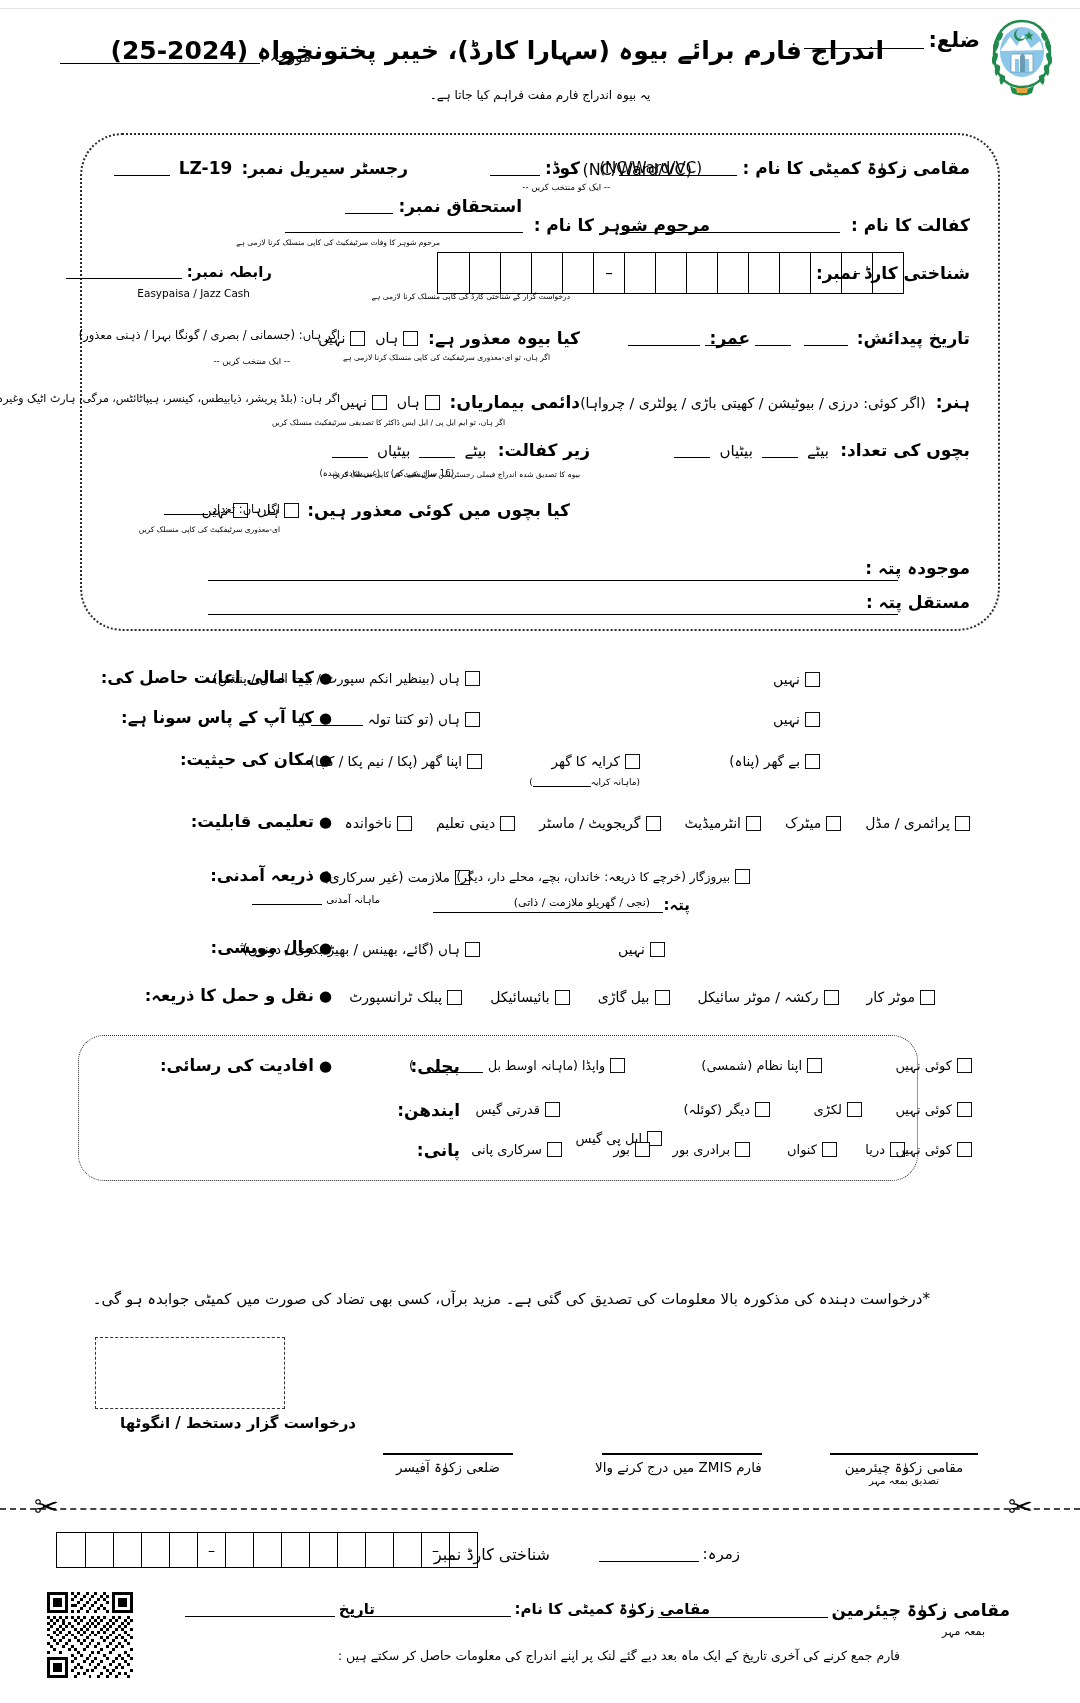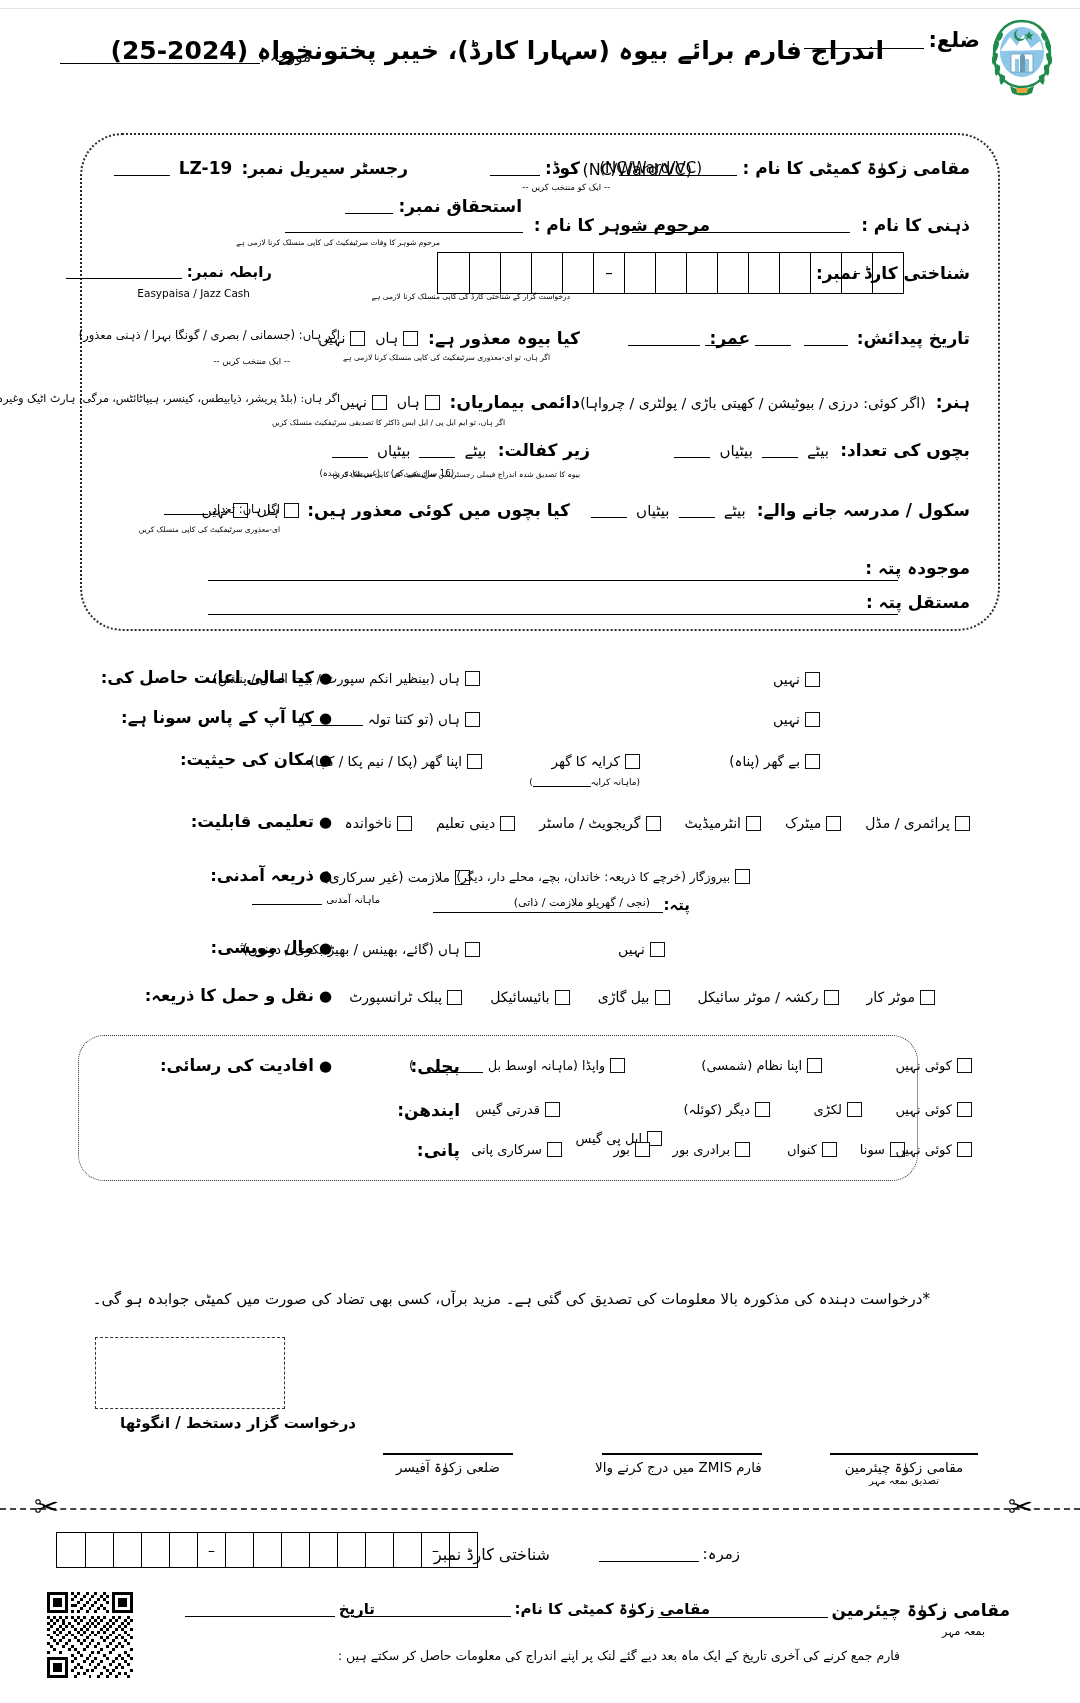--- a/index.html
+++ b/index.html
@@ -130,20 +130,21 @@
   <div id="hdr-zila" class="rtl">
     <span>ضلع:</span><span class="ul"></span>
   </div>
 
   <div id="hdr-title" class="rtl">اندراج فارم برائے بیوہ (سہارا کارڈ)، خیبر پختونخواہ (2024-25)</div>
 
   <div id="hdr-date" class="rtl">
     <span>مورخہ :</span><span class="ul"></span>
   </div>
 
+  <div id="hdr-sub" class="rtl">یہ بیوہ اندراج فارم مفت فراہم کیا جاتا ہے۔</div>
 
   <div id="main-box"></div>
 
   <div class="fld rtl" style="right:110px; top:158px;">
     <span class="lbl">مقامی زکوٰۃ کمیٹی کا نام :</span>
     <span class="ul" style="width:118px;"></span>
   </div>
   <div class="fld" style="right:388px; top:160px; direction:ltr;" style2="">(NC/Ward/VC)</div>
   <div class="fld rtl" style="right:378px; top:158px;">
     <span class="ltr" style="font-size:15px;">(NC/Ward/VC)</span>
@@ -159,21 +160,21 @@
     <span class="ul" style="width:48px;"></span>
   </div>
 
   <div class="fld rtl" style="right:672px; top:158px;">
     <span class="lbl">رجسٹر سیریل نمبر:</span>
     <span class="ltr lbl" style="margin:0 4px;">LZ-19</span>
     <span class="ul" style="width:56px;"></span>
   </div>
 
   <div class="fld rtl" style="right:110px; top:215px;">
-    <span class="lbl">ذہنی کا نام :</span>
+    <span class="lbl">کفالت کا نام :</span>
     <span class="ul" style="width:218px; margin-right:6px;"></span>
   </div>
   <div class="fld rtl" style="right:370px; top:215px;">
     <span class="lbl">مرحوم شوہر کا نام :</span>
     <span class="ul" style="width:238px; margin-right:6px;"></span>
   </div>
   <div class="fld rtl tiny" style="right:640px; top:238px;">مرحوم شوہر کا وفات سرٹیفکیٹ کی کاپی منسلک کرنا لازمی ہے</div>
 
   <div class="fld rtl lbl" style="right:110px; top:263px;">شناختی کارڈ نمبر:</div>
   <div class="fld" style="right:176px; top:252px;">
@@ -260,27 +261,20 @@
   <div class="fld rtl" style="right:490px; top:440px;">
     <span class="lbl">زیر کفالت:</span>
     <span style="font-size:15px; margin-right:6px;">بیٹے</span>
     <span class="ul" style="width:36px; margin:0 4px;"></span>
     <span style="font-size:15px;">بیٹیاں</span>
     <span class="ul" style="width:36px; margin:0 4px;"></span>
   </div>
   <div class="fld rtl xs" style="right:626px; top:468px;">(16 سال سے کم)</div>
   <div class="fld rtl xs" style="right:700px; top:468px;">(غیر شادی شدہ)</div>
 
-  <div class="fld rtl" style="right:110px; top:500px;">
-    <span class="lbl">سکول / مدرسہ جانے والے:</span>
-    <span style="font-size:15px; margin-right:6px;">بیٹے</span>
-    <span class="ul" style="width:36px; margin:0 4px;"></span>
-    <span style="font-size:15px;">بیٹیاں</span>
-    <span class="ul" style="width:36px; margin:0 4px;"></span>
-  </div>
 
   <div class="fld rtl" style="right:510px; top:500px; display:flex; align-items:center; gap:8px;">
     <span class="lbl">کیا بچوں میں کوئی معذور ہیں:</span>
     <span class="opt">
       <span class="cb"></span>
       <span>ہاں</span>
     </span>
     <span class="opt">
       <span class="cb"></span>
       <span>نہیں</span>
@@ -498,21 +492,21 @@
   <div class="fld rtl opt" style="right:330px; top:1142px;">
     <span class="cb"></span>
     <span style="font-size:13px;">برادری بور</span>
   </div>
   <div class="fld rtl opt" style="right:243px; top:1142px;">
     <span class="cb"></span>
     <span style="font-size:13px;">کنواں</span>
   </div>
   <div class="fld rtl opt" style="right:175px; top:1142px;">
     <span class="cb"></span>
-    <span style="font-size:13px;">سونا</span>
+    <span style="font-size:13px;">دریا</span>
   </div>
   <div class="fld rtl opt" style="right:108px; top:1142px;">
     <span class="cb"></span>
     <span style="font-size:13px;">کوئی نہیں</span>
   </div>
 
   <div class="fld rtl" style="right:150px; top:1290px; width:800px; text-align:right; font-size:15px;">*درخواست دہندہ کی مذکورہ بالا معلومات کی تصدیق کی گئی ہے۔  مزید برآں، کسی بھی تضاد کی صورت میں کمیٹی جوابدہ ہو گی۔</div>
 
   <div id="thumb-box"></div>
   <div class="fld rtl" style="left:120px; top:1414px; font-size:15px; font-weight:bold;">درخواست گزار دستخط / انگوٹھا</div>

